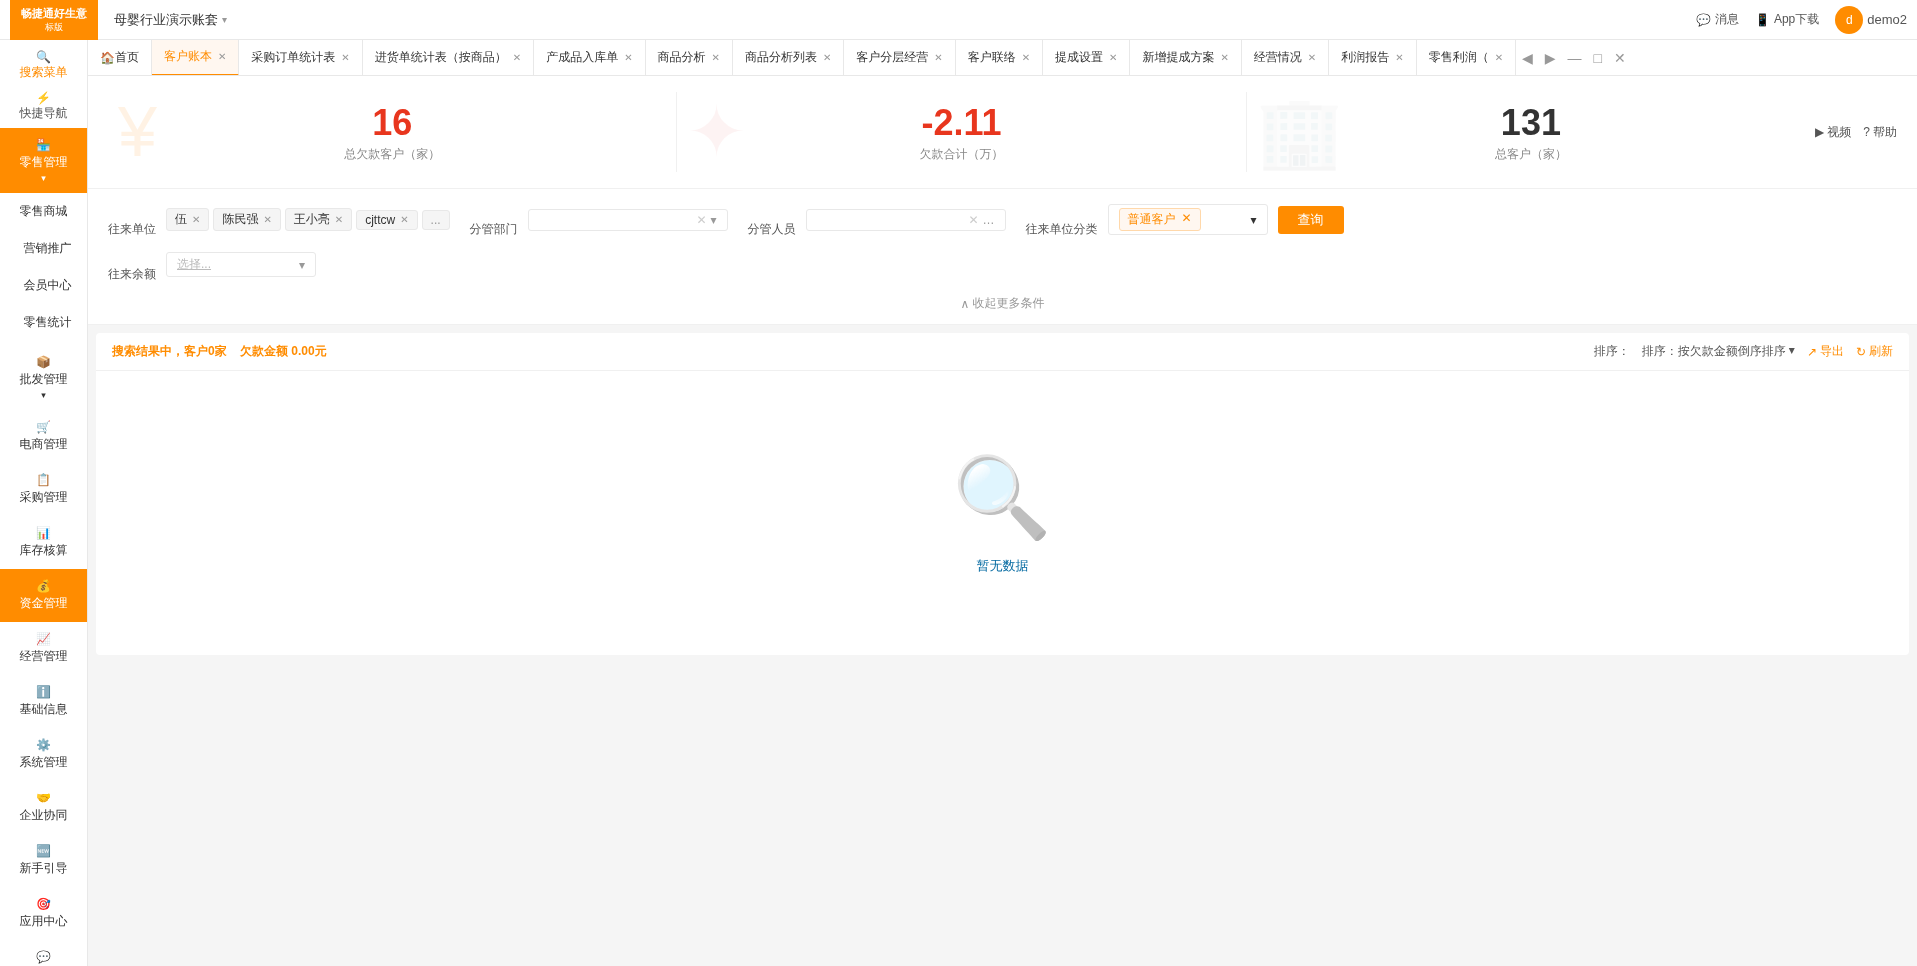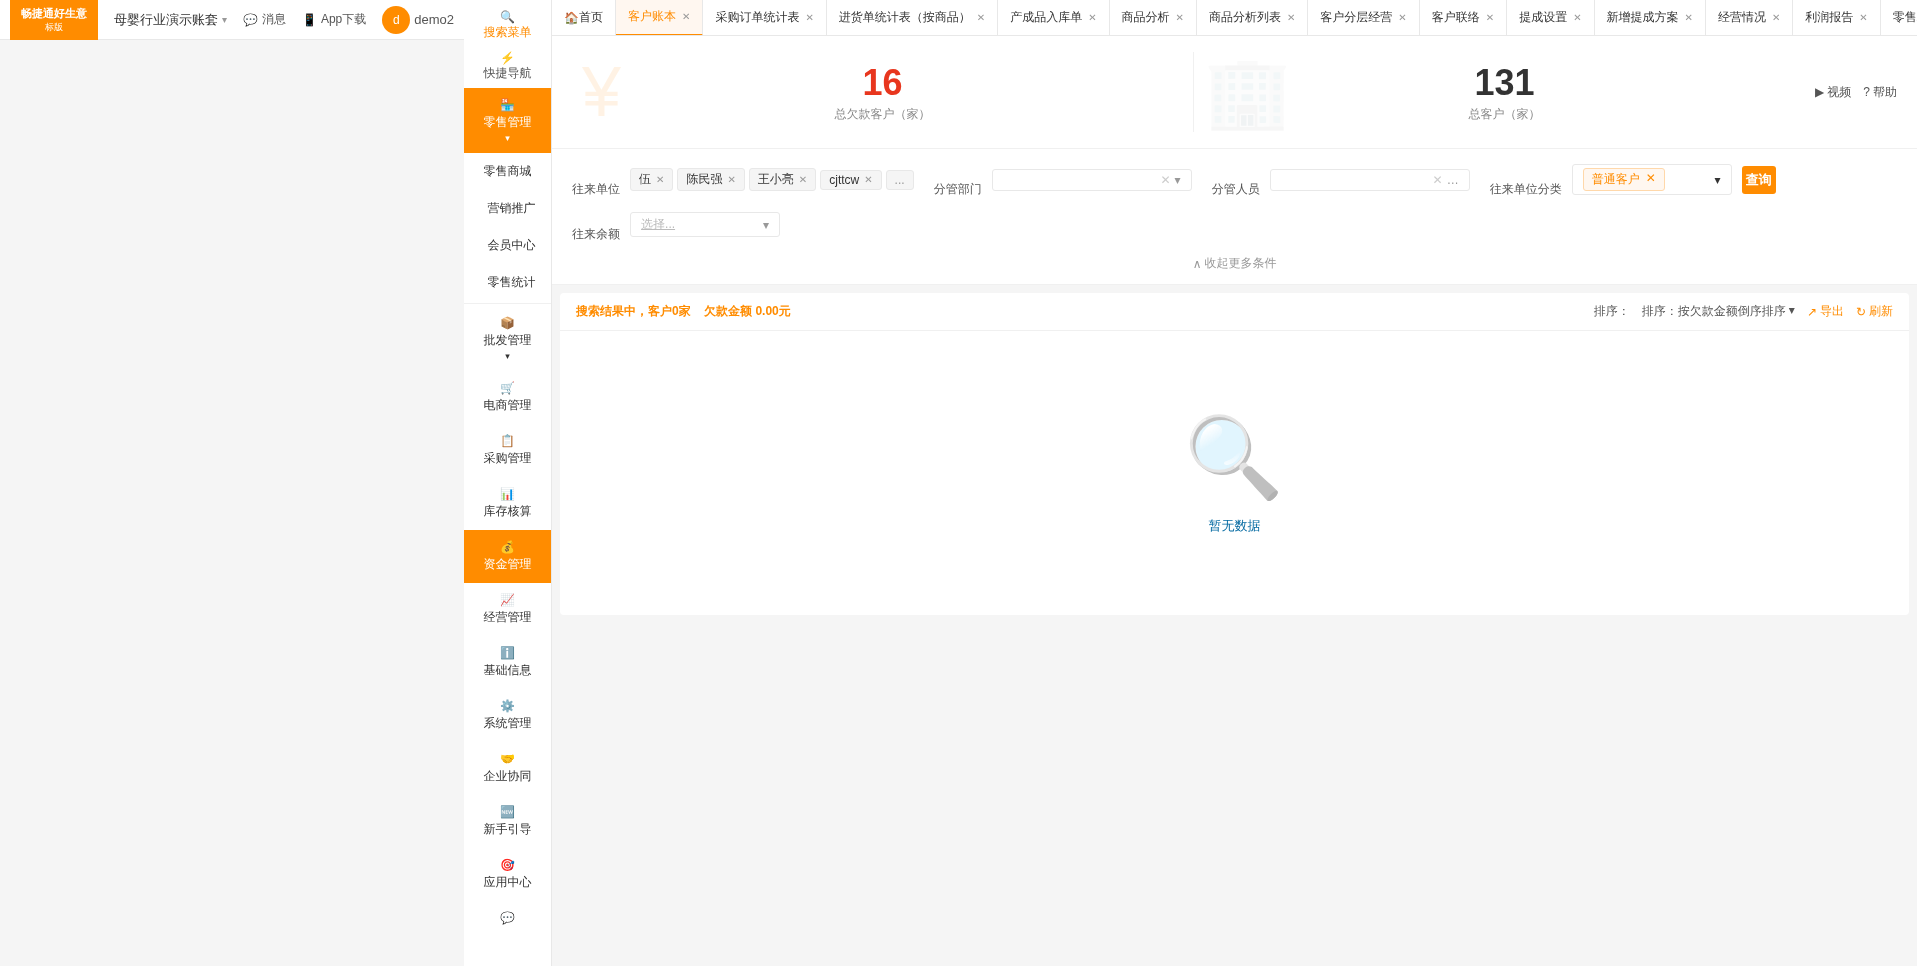--- a/index.html
+++ b/index.html
@@ -1,19 +1,19 @@
 <!DOCTYPE html>
 <html><head>
   <meta charset="utf-8">
   <style>
     * { margin: 0; padding: 0; box-sizing: border-box; }
     body { font-family: 'Microsoft YaHei', Arial, sans-serif; font-size: 13px; background: #f5f5f5; color: #333; overflow: hidden; }
 
     
-    .app-container { display: flex; flex-direction: row; height: 966px; width: 1917px; }
+    .app-container { display: flex; flex-direction: column; height: 966px; width: 1917px; }
     .top-bar { display: flex; align-items: center; background: #fff; height: 40px; border-bottom: 1px solid #e8e8e8; padding: 0 10px; gap: 8px; flex-shrink: 0; }
     .main-layout { display: flex; flex: 1; overflow: hidden; }
     .sidebar { width: 88px; background: #fff; border-right: 1px solid #e8e8e8; display: flex; flex-direction: column; flex-shrink: 0; overflow-y: auto; }
     .content-area { flex: 1; display: flex; flex-direction: column; overflow: hidden; }
 
     
     .logo-area { display: flex; flex-direction: column; align-items: center; justify-content: center; width: 88px; height: 40px; background: #ff8c00; flex-shrink: 0; }
     .logo-text { color: #fff; font-size: 11px; font-weight: bold; }
     .logo-sub { color: #fff; font-size: 9px; }
     .account-selector { display: flex; align-items: center; gap: 4px; padding: 0 8px; cursor: pointer; font-size: 13px; color: #333; }
@@ -56,21 +56,21 @@
     .filter-label { font-size: 12px; color: #555; white-space: nowrap; margin-top: 20px; }
     .tag-group { display: flex; align-items: center; gap: 4px; flex-wrap: wrap; }
     .filter-tag { display: flex; align-items: center; gap: 3px; background: #f5f5f5; border: 1px solid #e8e8e8; padding: 2px 8px; border-radius: 3px; font-size: 12px; cursor: pointer; }
     .filter-tag .tag-close { color: #999; font-size: 10px; margin-left: 2px; }
     .filter-tag .tag-more { color: #999; font-size: 12px; }
     .filter-select { display: flex; align-items: center; gap: 4px; border: 1px solid #e8e8e8; padding: 3px 10px; border-radius: 3px; font-size: 12px; cursor: pointer; background: #fff; min-width: 120px; }
     .filter-select-wide { min-width: 200px; }
     .filter-select .chevron { margin-left: auto; color: #999; }
     .filter-multi-select { display: flex; align-items: center; gap: 4px; border: 1px solid #e8e8e8; padding: 3px 10px; border-radius: 3px; font-size: 12px; cursor: pointer; background: #fff; min-width: 200px; }
     .filter-classify-select { display: flex; align-items: center; gap: 4px; border: 1px solid #e8e8e8; padding: 3px 10px; border-radius: 3px; font-size: 12px; cursor: pointer; background: #fff; min-width: 160px; }
-    .btn-query { background: #ff8c00; color: #fff; border: none; padding: 5px 4px; border-radius: 3px; cursor: pointer; font-size: 13px; font-weight: bold; }
+    .btn-query { background: #ff8c00; color: #fff; border: none; padding: 5px 20px; border-radius: 3px; cursor: pointer; font-size: 13px; }
     .tag-selected { display: flex; gap: 3px; background: #fff7f0; border: 1px solid #ffd8aa; padding: 2px 8px; border-radius: 3px; font-size: 12px; color: #ff8c00; }
     .collapse-btn { display: flex; align-items: center; gap: 3px; font-size: 12px; color: #999; cursor: pointer; justify-content: center; padding-top: 4px; }
 
     
     .table-area { background: #fff; margin: 8px; border-radius: 4px; overflow: hidden; }
     .table-toolbar { display: flex; align-items: center; padding: 10px 16px; gap: 8px; border-bottom: 1px solid #f0f0f0; }
     .toolbar-info { font-size: 12px; color: #555; }
     .toolbar-info span { color: #ff8c00; font-weight: bold; }
     .toolbar-right { margin-left: auto; display: flex; align-items: center; gap: 12px; font-size: 12px; color: #555; }
     .sort-select { display: flex; align-items: flex-start; gap: 3px; cursor: pointer; color: #555; }
@@ -265,20 +265,27 @@
         <div class="page-header">
 
           <div style="display:flex;align-items:center;flex:1;position:relative;min-height:80px;border-right:1px solid #f0f0f0;">
             <div style="position:absolute;left:10px;top:50%;transform:translateY(-50%);opacity:0.1;font-size:70px;color:#ff8c00;">¥</div>
             <div class="stat-card" style="flex:1;">
               <span class="stat-value red">16</span>
               <span class="stat-label">总欠款客户（家）</span>
             </div>
           </div>
 
+          <div style="display:flex;align-items:center;flex:1;position:relative;min-height:80px;border-right:1px solid #f0f0f0;">
+            <div style="position:absolute;left:10px;top:50%;transform:translateY(-50%);opacity:0.08;font-size:70px;color:#e87272;">✦</div>
+            <div class="stat-card" style="flex:1;">
+              <span class="stat-value red">-2.11</span>
+              <span class="stat-label">欠款合计（万）</span>
+            </div>
+          </div>
 
           <div style="display:flex;align-items:center;flex:1;position:relative;min-height:80px;">
             <div style="position:absolute;left:10px;top:50%;transform:translateY(-50%);opacity:0.08;font-size:70px;color:#5b9bd5;">🏢</div>
             <div class="stat-card" style="flex:1;">
               <span class="stat-value dark">131</span>
               <span class="stat-label">总客户（家）</span>
             </div>
           </div>
 
           <div class="header-right-btns">

